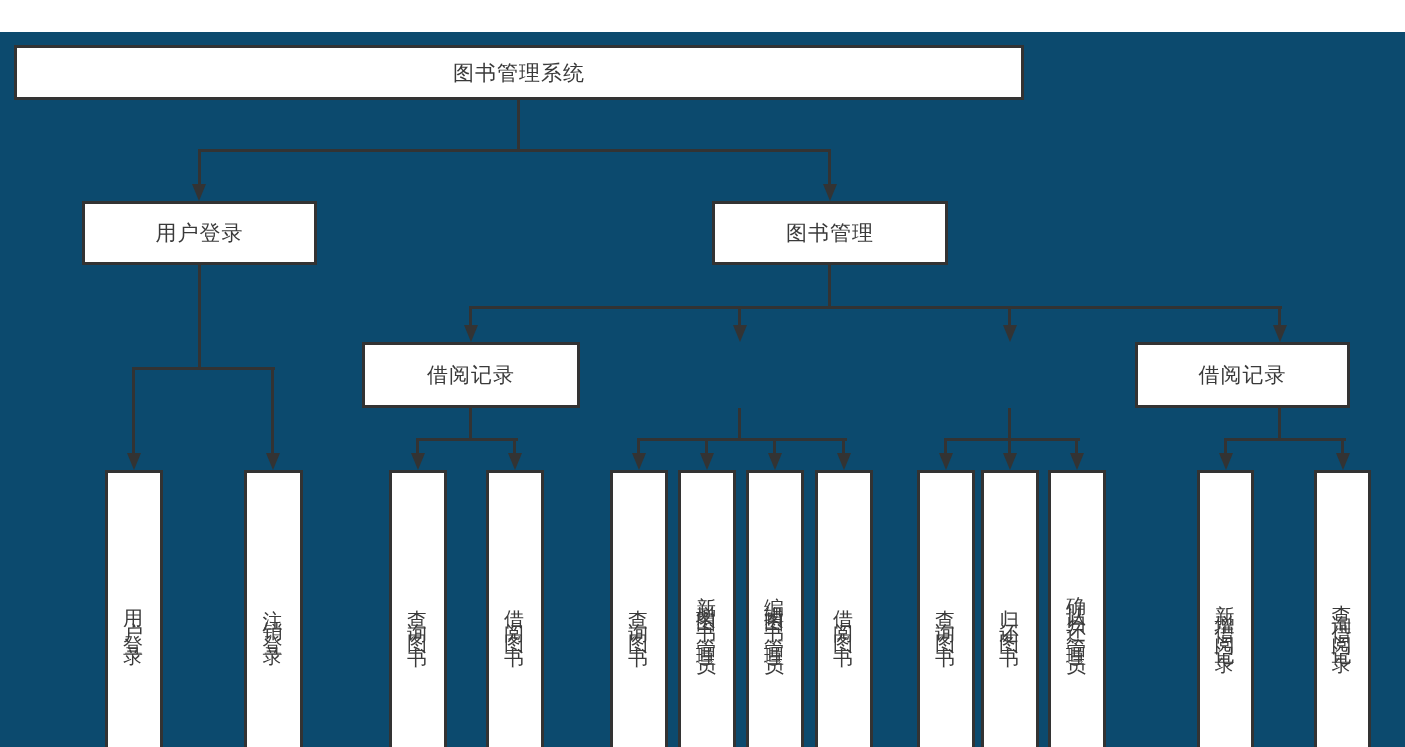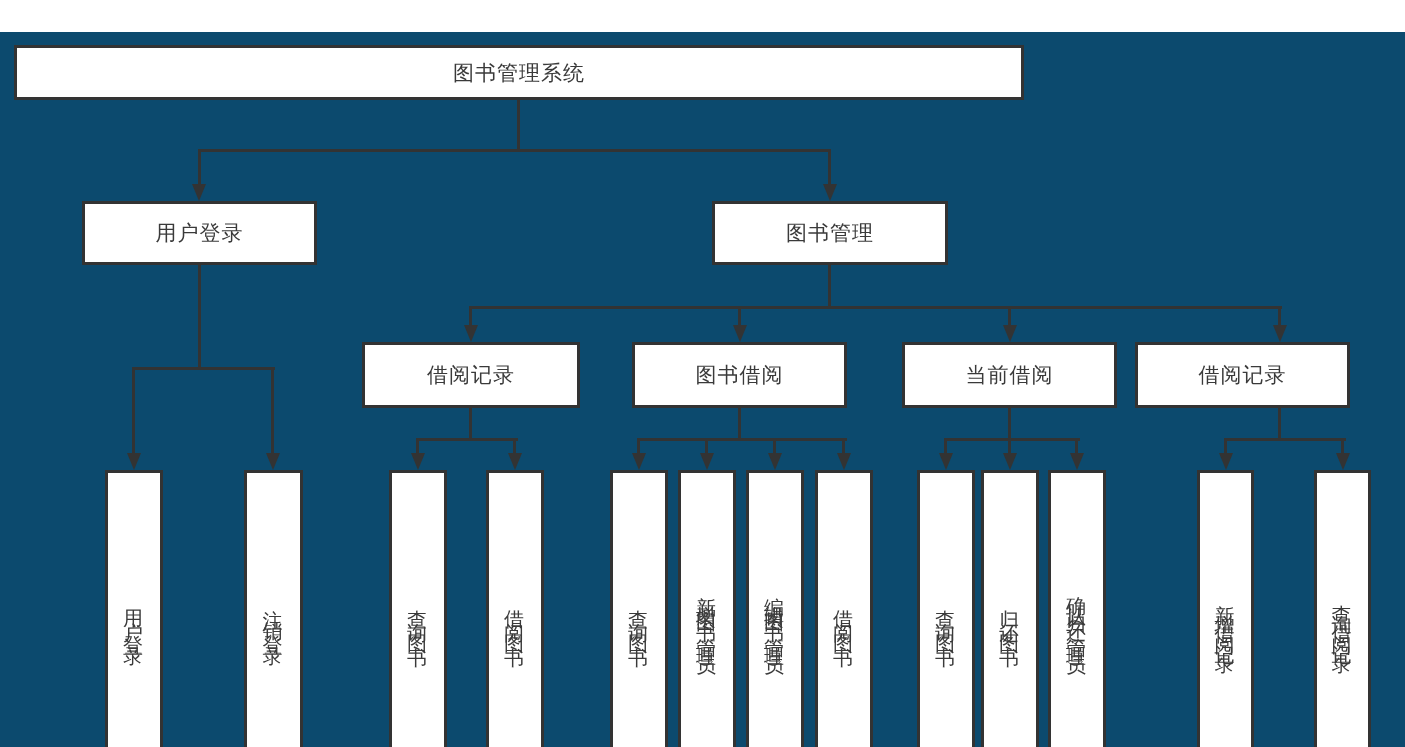--- a/index.html
+++ b/index.html
@@ -88,26 +88,20 @@
   <div class="vline" style="left:1008px;top:274px;height:21px;"></div>
   <div class="vline" style="left:1278px;top:274px;height:21px;"></div>
   <div class="arrow" style="left:464px;top:293px;"></div>
   <div class="arrow" style="left:733px;top:293px;"></div>
   <div class="arrow" style="left:1003px;top:293px;"></div>
   <div class="arrow" style="left:1273px;top:293px;"></div>
 
   <div class="box" style="left:362px;top:310px;width:218px;height:66px;">
     <span class="label">借阅记录</span>
   </div>
-  <div class="box" style="left:632px;top:310px;width:215px;height:66px;">
-    <span class="label">图书借阅</span>
-  </div>
-  <div class="box" style="left:902px;top:310px;width:215px;height:66px;">
-    <span class="label">当前借阅</span>
-  </div>
   <div class="box" style="left:1135px;top:310px;width:215px;height:66px;">
     <span class="label">借阅记录</span>
   </div>
 
   <div class="vline" style="left:469px;top:376px;height:33px;"></div>
   <div class="hline" style="left:416px;top:406px;width:102px;"></div>
   <div class="vline" style="left:416px;top:406px;height:17px;"></div>
   <div class="vline" style="left:513px;top:406px;height:17px;"></div>
   <div class="arrow" style="left:411px;top:421px;"></div>
   <div class="arrow" style="left:508px;top:421px;"></div>

